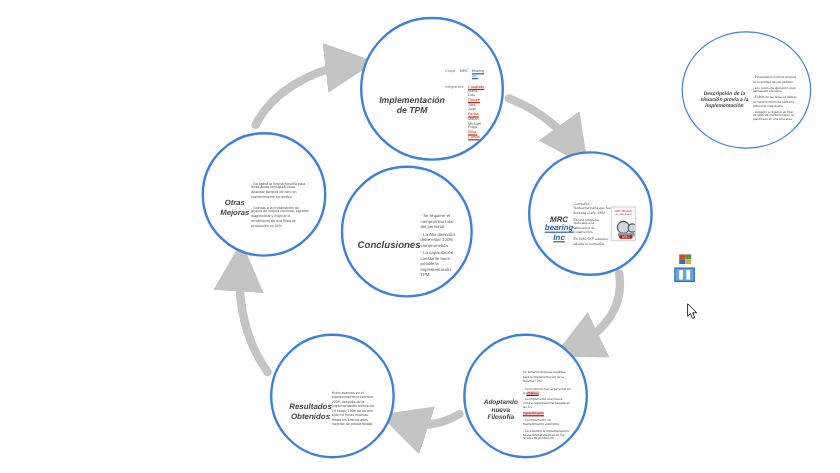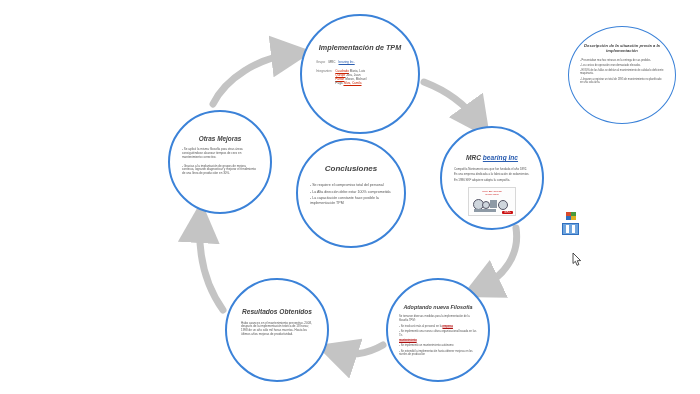--- a/index.html
+++ b/index.html
@@ -2,41 +2,41 @@
 <html><head>
 <meta charset="utf-8">
 <style>
   html,body{margin:0;padding:0;background:#ffffff;}
   body{width:700px;height:394px;position:relative;overflow:hidden;
        font-family:"Liberation Sans",sans-serif;color:#333;}
   #canvas{position:absolute;inset:0;}
   svg.arrows{position:absolute;left:0;top:0;width:700px;height:394px;pointer-events:none;}
   .node{position:absolute;border:2px solid #3b82d8;border-radius:50%;
         background:#ffffff;box-sizing:border-box;display:flex;
-        flex-direction:column;align-items:center;overflow:hidden;}
+        flex-direction:row;align-items:center;overflow:hidden;}
   .node .title{font-style:italic;font-weight:bold;color:#444;text-align:center;
         line-height:1.15;}
   .node .body{color:#555;text-align:left;line-height:1.25;}
   .node .body p{margin:0 0 2px 0;}
   .kv{display:flex;gap:3px;align-items:flex-start;}
   .kv .k{color:#777;flex:0 0 auto;}
   .lnk{color:#2a5db0;text-decoration:underline;}
   .red{color:#cc2200;text-decoration:underline;}
   .hl{background:#f3c4c4;color:#aa1111;text-decoration:underline;}
 
   
   #n-impl{left:300px;top:14px;width:120px;height:120px;padding:18px 14px 0;}
   #n-impl .title{font-size:7.2px;margin-top:10px;}
   #n-impl .body{font-size:3.1px;margin-top:9px;width:100%;}
 
   #n-otras{left:168px;top:110px;width:104px;height:104px;padding:14px 12px 0;}
   #n-otras .title{font-size:6.4px;margin-top:9px;}
   #n-otras .body{font-size:3px;margin-top:6px;width:100%;}
 
-  #n-conc{left:296px;top:138px;width:110px;height:110px;padding:16px 12px 0;}
+  #n-conc{left:284px;top:138px;width:110px;height:110px;padding:16px 12px 0;}
   #n-conc .title{font-size:8px;margin-top:8px;}
   #n-conc .body{font-size:3.6px;margin-top:10px;width:100%;}
 
   #n-mrc{left:440px;top:126px;width:104px;height:104px;padding:14px 12px 0;}
   #n-mrc .title{font-size:6.6px;margin-top:12px;}
   #n-mrc .body{font-size:2.9px;margin-top:6px;width:100%;}
 
   #n-adop{left:386px;top:278px;width:104px;height:104px;padding:14px 11px 0;}
   #n-adop .title{font-size:5.4px;margin-top:10px;}
   #n-adop .body{font-size:2.7px;margin-top:5px;width:100%;}

